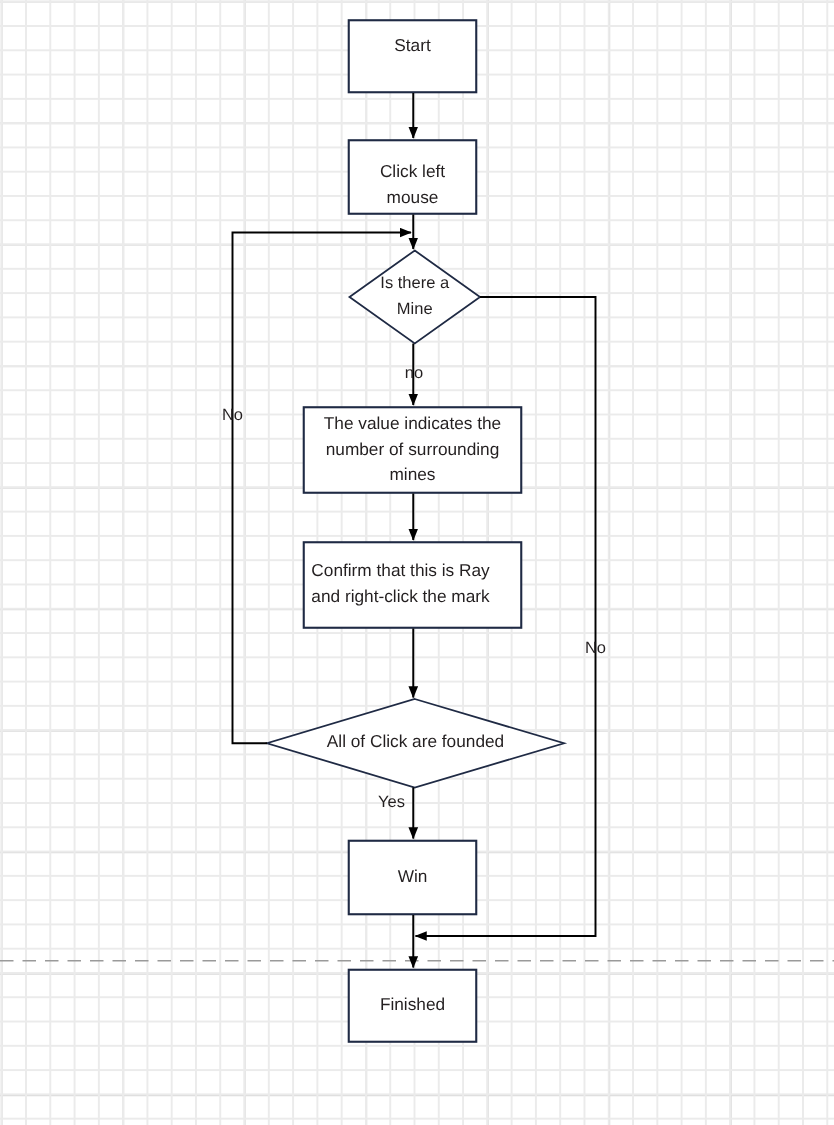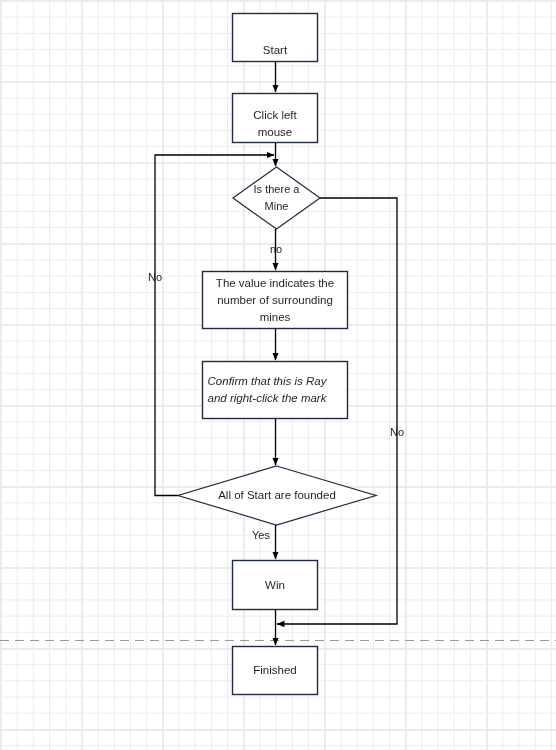--- a/index.html
+++ b/index.html
@@ -97,36 +97,36 @@
 
     <path d="M275.5,419 L275.5,465" fill="none" stroke="#000000" stroke-width="1.3" marker-end="url(#arrow)"></path>
 
     <path d="M275.5,525 L275.5,559" fill="none" stroke="#000000" stroke-width="1.3" marker-end="url(#arrow)"></path>
 
     <path d="M275.5,610 L275.5,645" fill="none" stroke="#000000" stroke-width="1.3" marker-end="url(#arrow)"></path>
 
     <path d="M320,198 L397,198 L397,624 L277,624" fill="none" stroke="#000000" stroke-width="1.3" marker-end="url(#arrow)"></path>
   </svg>
 
-  <div class="node-label" style="left:232px; top:19px; width:86px; height:62px;">Start</div>
+  <div class="node-label" style="left:232px; top:0; width:86px; height:62px;">Start</div>
 
   <div class="node-label" style="left:232px; top:93px; width:86px; height:62px;">Click left
 mouse</div>
 
   <div class="node-label" style="left:233px; top:167px; width:87px; height:62px; font-size:11px;">Is there a
 Mine</div>
 
   <div class="node-label" style="left:202px; top:271px; width:146px; height:58px;">The value indicates the
 number of surrounding
 mines</div>
 
-  <div class="node-label" style="left:202px; top:361px; width:130px; height:58px;font-style:italic;">Confirm that this is Ray
+  <div class="node-label" style="left:202px; top:361px; width:130px; height:58px;">Confirm that this is Ray
 and right-click the mark</div>
 
-  <div class="node-label" style="left:178px; top:466px; width:198px; height:59px;">All of Start are founded</div>
+  <div class="node-label" style="left:178px; top:466px; width:198px; height:59px;">All of Click are founded</div>
 
   <div class="node-label" style="left:232px; top:646px; width:86px; height:49px;">Finished</div>
 
   <div class="node-label" style="left:232px; top:560px; width:86px; height:50px;">Win</div>
 
   <div class="edge-label" style="left:143px; top:271px; width:24px;">No</div>
 
   <div class="edge-label" style="left:264px; top:243px; width:24px;">no</div>
 
   <div class="edge-label" style="left:385px; top:426px; width:24px;">No</div>

